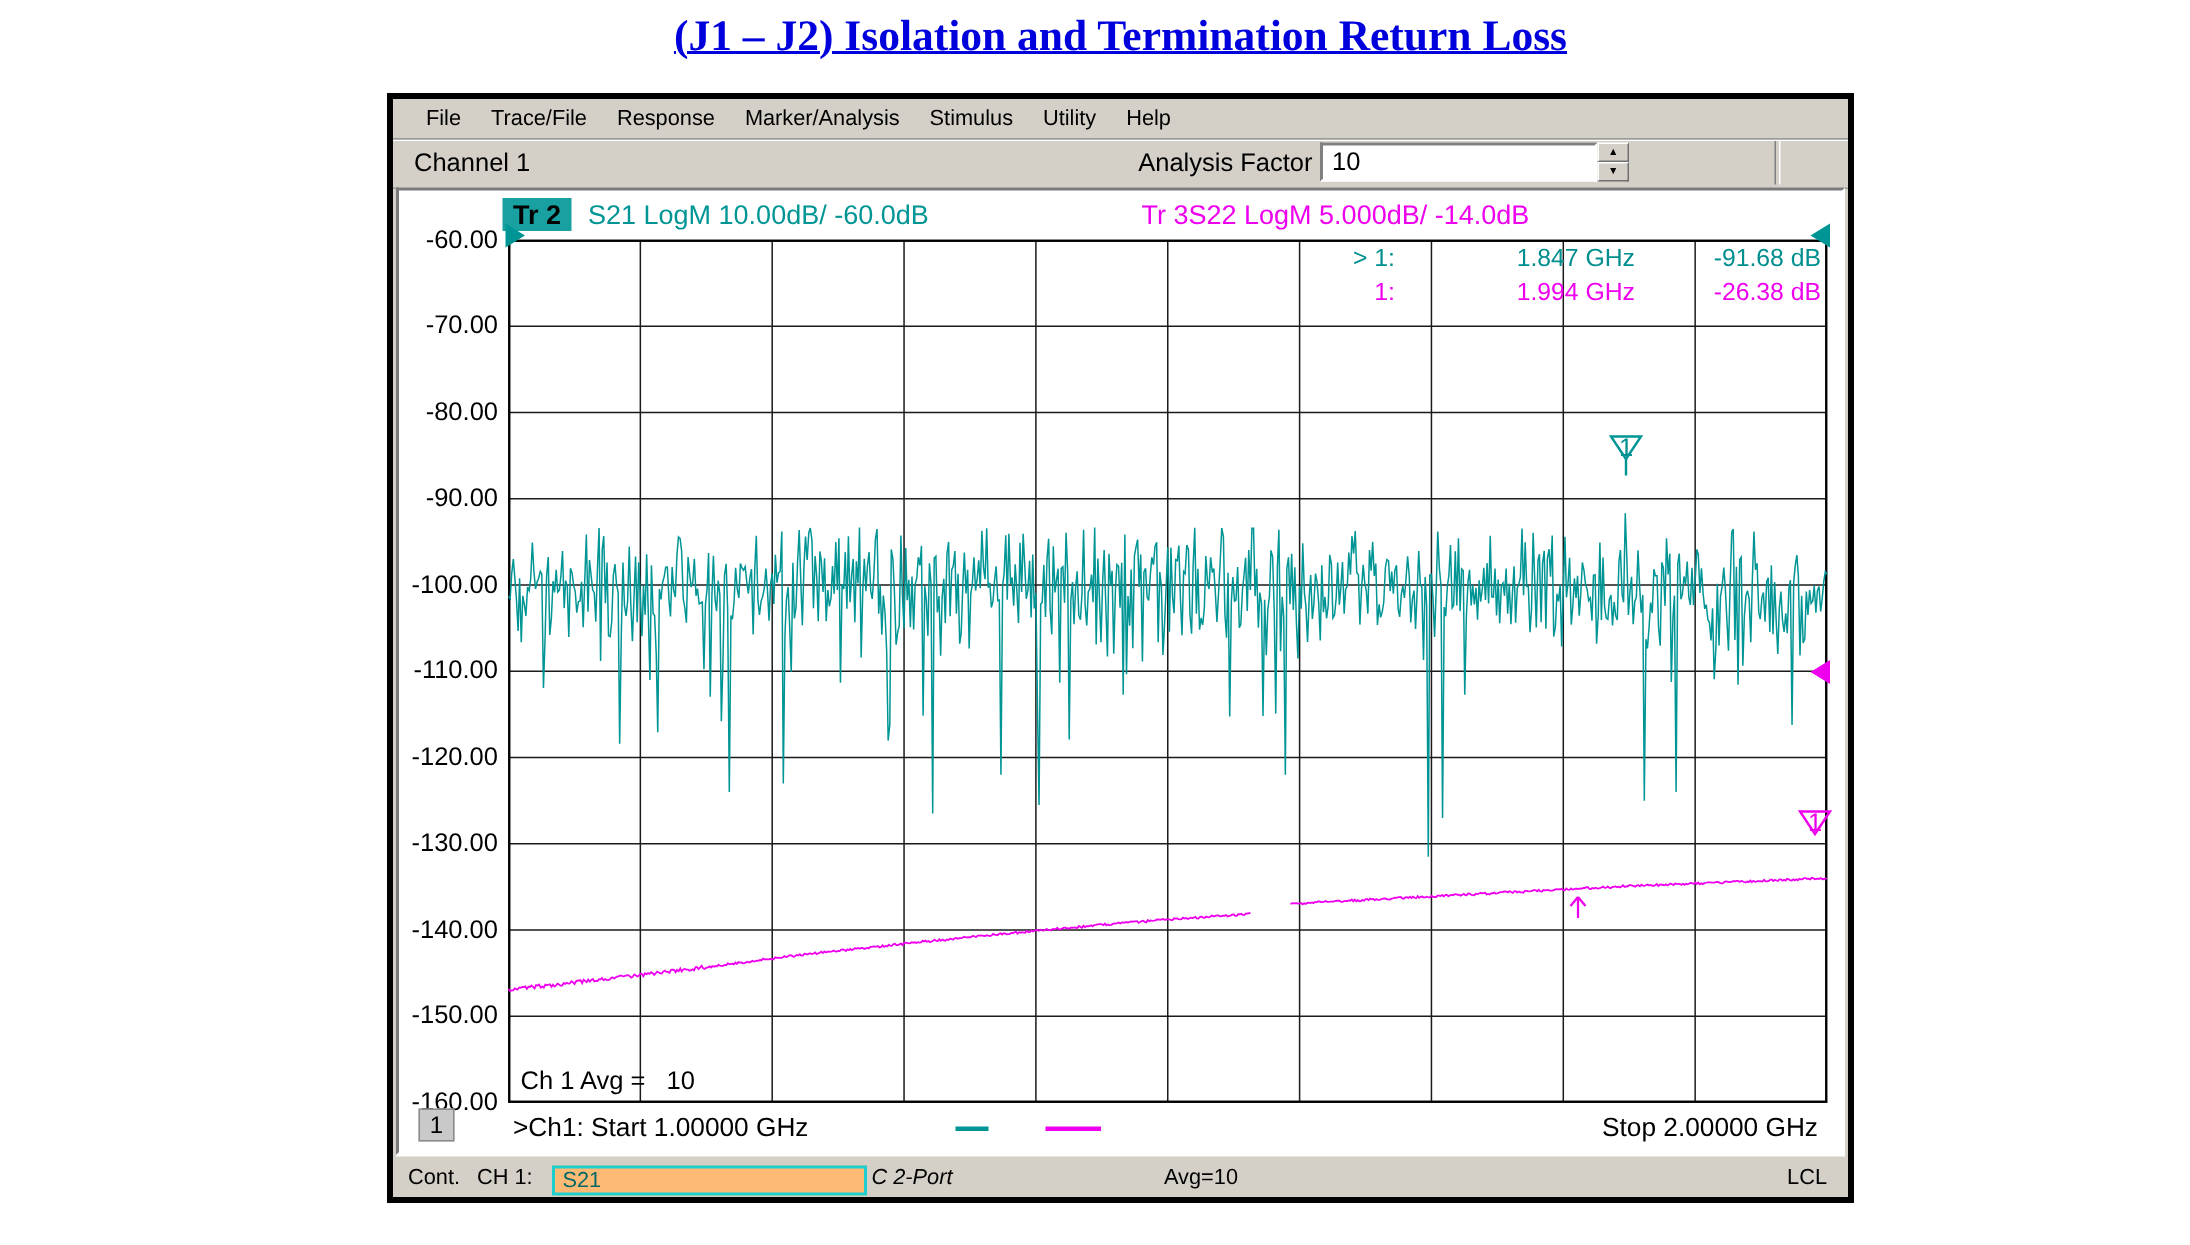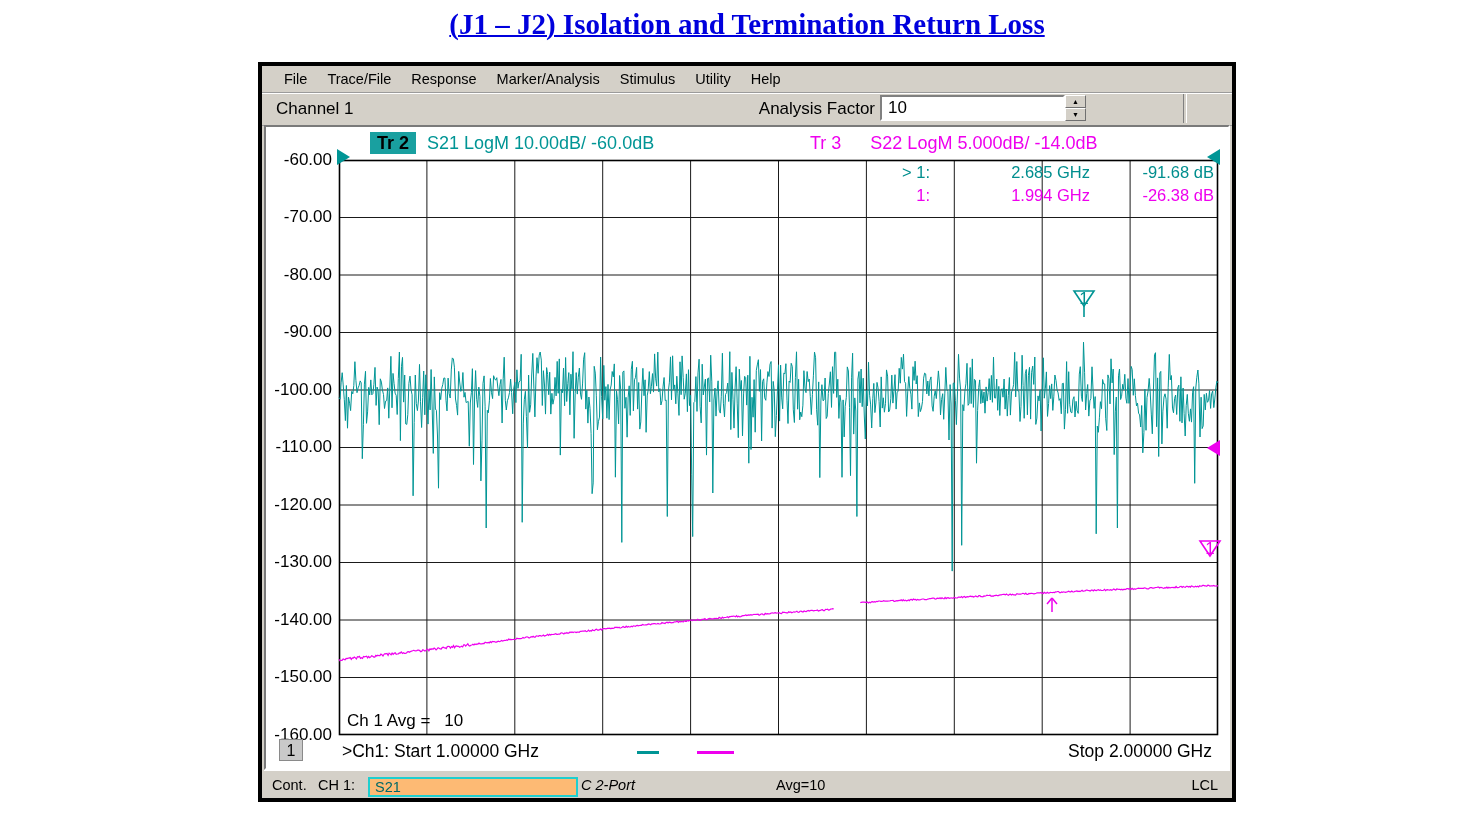--- a/index.html
+++ b/index.html
@@ -44,27 +44,27 @@
     font-size:7px;line-height:10px;text-align:center;padding:0;color:#000;
   }
   .spin-up{top:0;} .spin-down{top:13px;}
   .tb-sep{position:absolute;left:921px;top:2px;height:29px;width:2px;
     border-left:1px solid #808080;border-right:1px solid #fff;}
   
   .display{
     position:absolute;left:2px;top:59px;width:966px;height:645px;box-sizing:border-box;
     background:#fff;border:2px solid;border-color:#7a7a7a #fff #fff #7a7a7a;
   }
-  .trace-line{position:absolute;left:0;top:5px;right:0;height:24px;font-size:18px;margin-left:35px;}
+  .trace-line{position:absolute;left:0;top:5px;right:0;height:24px;font-size:18px;}
   .tr2-box{
     position:absolute;left:69px;top:0;height:22px;padding:0 7px;
     background:#19A0A0;color:#000;font-weight:bold;line-height:22px;
   }
   .tr2-info{position:absolute;left:126px;top:0;line-height:22px;color:#009595;}
-  .tr3-group{position:absolute;left:509px;top:0;line-height:22px;color:#EE00EE;display:flex;gap:29px;}
+  .tr3-group{position:absolute;left:495px;top:0;line-height:22px;color:#EE00EE;display:flex;gap:0;}
   .plot{
     position:absolute;left:73px;top:33px;width:879px;height:575px;
   }
   .plot svg{position:absolute;left:0;top:0;overflow:visible;}
   .ylabel{
     position:absolute;left:-73px;width:66px;text-align:right;font-size:17px;
   }
   
   .readout{
     position:absolute;right:4px;top:1px;display:grid;
@@ -187,21 +187,21 @@
           <polyline points="521.3,442.6 522.3,442.3 523.3,442.1 524.3,442.2 525.4,442.1 526.4,442.4 527.4,442.3 528.4,442.0 529.4,442.9 530.5,442.2 531.5,442.7 532.5,441.9 533.5,441.7 534.6,442.0 535.6,441.6 536.6,442.1 537.6,441.3 538.6,441.6 539.7,441.0 540.7,441.0 541.7,441.4 542.7,441.4 543.8,441.1 544.8,440.7 545.8,441.2 546.8,441.2 547.8,441.1 548.9,441.1 549.9,441.0 550.9,440.8 551.9,440.5 553.0,440.5 554.0,440.4 555.0,441.3 556.0,441.3 557.0,440.8 558.1,440.6 559.1,440.8 560.1,440.3 561.1,440.5 562.2,439.7 563.2,440.9 564.2,439.7 565.2,440.8 566.2,440.1 567.3,440.8 568.3,440.7 569.3,439.9 570.3,440.6 571.3,439.6 572.4,439.3 573.4,440.2 574.4,439.0 575.4,439.5 576.5,439.3 577.5,440.2 578.5,439.4 579.5,439.9 580.5,439.9 581.6,439.6 582.6,439.3 583.6,439.0 584.6,439.0 585.7,439.6 586.7,439.6 587.7,439.7 588.7,439.1 589.7,438.9 590.8,438.5 591.8,438.6 592.8,438.3 593.8,438.1 594.9,438.0 595.9,439.0 596.9,439.2 597.9,438.3 598.9,438.1 600.0,438.6 601.0,437.8 602.0,438.7 603.0,437.8 604.1,438.5 605.1,438.8 606.1,437.4 607.1,438.6 608.1,437.9 609.2,437.7 610.2,438.3 611.2,438.2 612.2,437.8 613.3,438.2 614.3,438.2 615.3,437.2 616.3,437.9 617.3,438.0 618.4,438.0 619.4,437.1 620.4,437.1 621.4,437.4 622.5,436.6 623.5,437.6 624.5,436.7 625.5,436.5 626.5,437.5 627.6,436.9 628.6,436.6 629.6,436.9 630.6,436.3 631.7,436.1 632.7,436.6 633.7,436.4 634.7,437.1 635.7,436.6 636.8,435.9 637.8,436.7 638.8,436.8 639.8,435.6 640.9,435.7 641.9,436.6 642.9,436.7 643.9,436.8 644.9,435.8 646.0,436.1 647.0,435.7 648.0,435.2 649.0,435.5 650.1,435.4 651.1,435.2 652.1,436.3 653.1,435.9 654.1,436.3 655.2,435.5 656.2,435.6 657.2,435.1 658.2,435.7 659.3,435.6 660.3,435.1 661.3,434.8 662.3,434.8 663.3,434.5 664.4,434.3 665.4,434.4 666.4,434.9 667.4,434.1 668.4,434.7 669.5,435.3 670.5,434.3 671.5,434.2 672.5,435.0 673.6,434.3 674.6,434.9 675.6,434.9 676.6,435.1 677.6,433.9 678.7,433.9 679.7,434.2 680.7,434.2 681.7,434.1 682.8,433.7 683.8,433.3 684.8,433.5 685.8,434.2 686.8,433.2 687.9,434.3 688.9,434.4 689.9,433.4 690.9,433.6 692.0,433.4 693.0,433.3 694.0,433.7 695.0,433.8 696.0,433.7 697.1,433.3 698.1,432.8 699.1,432.9 700.1,432.8 701.2,432.9 702.2,432.5 703.2,433.4 704.2,433.5 705.2,432.3 706.3,433.1 707.3,433.2 708.3,432.3 709.3,433.0 710.4,432.8 711.4,432.4 712.4,432.5 713.4,432.7 714.4,432.3 715.5,432.5 716.5,431.9 717.5,432.0 718.5,431.5 719.6,431.5 720.6,432.6 721.6,432.7 722.6,432.0 723.6,432.3 724.7,431.8 725.7,432.2 726.7,432.4 727.7,432.0 728.8,431.6 729.8,431.1 730.8,431.9 731.8,431.8 732.8,431.0 733.9,431.9 734.9,432.0 735.9,431.3 736.9,431.2 738.0,430.9 739.0,431.5 740.0,431.1 741.0,431.6 742.0,431.0 743.1,430.2 744.1,431.3 745.1,431.0 746.1,430.9 747.2,430.1 748.2,430.1 749.2,430.5 750.2,430.7 751.2,431.1 752.3,430.2 753.3,430.1 754.3,430.9 755.3,429.8 756.3,430.4 757.4,430.6 758.4,430.0 759.4,429.7 760.4,430.4 761.5,430.0 762.5,430.5 763.5,430.5 764.5,430.2 765.5,429.4 766.6,430.6 767.6,429.8 768.6,429.6 769.6,430.0 770.7,430.1 771.7,429.6 772.7,430.3 773.7,429.7 774.7,429.0 775.8,429.6 776.8,430.0 777.8,429.0 778.8,429.2 779.9,429.3 780.9,429.4 781.9,429.8 782.9,429.2 783.9,429.9 785.0,429.1 786.0,429.5 787.0,429.1 788.0,428.6 789.1,428.7 790.1,429.3 791.1,428.3 792.1,429.3 793.1,428.4 794.2,429.5 795.2,428.8 796.2,429.4 797.2,428.8 798.3,428.5 799.3,428.2 800.3,428.3 801.3,428.3 802.3,428.4 803.4,428.4 804.4,428.3 805.4,427.9 806.4,428.0 807.5,428.6 808.5,428.9 809.5,428.9 810.5,428.0 811.5,427.6 812.6,427.7 813.6,428.1 814.6,428.1 815.6,427.8 816.7,427.5 817.7,427.5 818.7,427.2 819.7,427.2 820.7,428.0 821.8,427.3 822.8,427.6 823.8,428.0 824.8,428.3 825.9,427.7 826.9,428.0 827.9,427.0 828.9,428.1 829.9,427.2 831.0,427.9 832.0,427.7 833.0,427.3 834.0,427.6 835.0,427.4 836.1,427.7 837.1,426.5 838.1,427.6 839.1,427.6 840.2,427.3 841.2,426.5 842.2,426.3 843.2,427.4 844.2,426.5 845.3,427.0 846.3,427.3 847.3,426.3 848.3,426.3 849.4,427.1 850.4,426.5 851.4,427.1 852.4,425.9 853.4,426.2 854.5,426.9 855.5,427.0 856.5,426.2 857.5,426.9 858.6,426.2 859.6,426.9 860.6,425.8 861.6,426.2 862.6,426.2 863.7,425.4 864.7,425.4 865.7,425.9 866.7,425.8 867.8,426.3 868.8,425.2 869.8,425.4 870.8,426.2 871.8,425.9 872.9,425.8 873.9,425.9 874.9,425.4 875.9,426.2 877.0,426.0 878.0,425.8 879.0,425.8" fill="none" stroke="#EE00EE" stroke-width="1.2"></polyline>
           <polyline points="0.0,237.6 1.1,239.2 2.1,222.8 3.2,212.7 4.2,224.9 5.3,239.7 6.4,260.6 7.4,225.5 8.5,268.2 9.5,237.2 10.6,243.2 11.6,250.6 12.7,231.4 13.8,233.8 14.8,225.7 15.9,201.7 16.9,220.4 18.0,232.7 19.1,227.9 20.1,225.5 21.2,220.9 22.2,222.8 23.3,298.7 24.4,264.6 25.4,224.1 26.5,211.3 27.5,263.3 28.6,251.9 29.7,227.4 30.7,234.9 31.8,219.9 32.8,234.8 33.9,233.5 34.9,224.3 36.0,207.4 37.1,245.4 38.1,227.1 39.2,231.1 40.2,264.7 41.3,218.8 42.4,222.1 43.4,229.9 44.5,234.5 45.5,248.5 46.6,241.1 47.7,240.6 48.7,227.9 49.8,258.2 50.8,228.0 51.9,196.3 53.0,247.8 54.0,213.4 55.1,223.7 56.1,233.1 57.2,235.4 58.2,254.5 59.3,218.6 60.4,192.0 61.4,280.6 62.5,206.4 63.5,197.4 64.6,242.1 65.7,215.0 66.7,263.9 67.8,264.4 68.8,254.7 69.9,223.4 71.0,216.1 72.0,229.6 73.1,234.7 74.1,335.8 75.2,262.6 76.3,215.0 77.3,243.7 78.4,250.6 79.4,241.0 80.5,204.4 81.5,241.7 82.6,267.5 83.7,237.3 84.7,211.0 85.8,254.8 86.8,214.8 87.9,237.4 89.0,264.1 90.0,230.4 91.1,249.9 92.1,209.5 93.2,249.0 94.3,293.4 95.3,216.9 96.4,249.0 97.4,250.4 98.5,276.0 99.5,328.2 100.6,232.7 101.7,239.6 102.7,228.5 103.8,224.4 104.8,218.1 105.9,218.0 107.0,240.3 108.0,250.9 109.1,218.1 110.1,233.4 111.2,238.0 112.3,209.9 113.3,197.9 114.4,199.0 115.4,207.2 116.5,239.0 117.6,245.6 118.6,255.1 119.7,211.4 120.7,222.0 121.8,231.4 122.8,228.6 123.9,212.5 125.0,237.2 126.0,232.4 127.1,242.5 128.1,242.0 129.2,241.4 130.3,286.2 131.3,243.0 132.4,232.4 133.4,208.7 134.5,304.5 135.6,237.0 136.6,210.6 137.7,239.3 138.7,247.4 139.8,227.1 140.9,236.6 141.9,320.9 143.0,280.2 144.0,223.3 145.1,215.9 146.1,246.2 147.2,368.0 148.3,250.3 149.3,252.8 150.4,240.8 151.4,218.5 152.5,232.7 153.6,238.6 154.6,215.7 155.7,218.8 156.7,220.2 157.8,217.7 158.9,228.3 159.9,235.7 161.0,224.6 162.0,219.4 163.1,263.0 164.2,218.8 165.2,197.2 166.3,240.3 167.3,250.0 168.4,240.7 169.4,237.9 170.5,232.5 171.6,219.1 172.6,232.5 173.7,253.8 174.7,229.3 175.8,222.3 176.9,242.6 177.9,209.8 179.0,228.4 180.0,222.0 181.1,221.0 182.2,194.3 183.2,362.3 184.3,263.1 185.3,239.7 186.4,231.3 187.4,256.5 188.5,287.9 189.6,215.1 190.6,252.3 191.7,244.8 192.7,215.0 193.8,193.4 194.9,228.5 195.9,256.9 197.0,216.9 198.0,197.7 199.1,213.3 200.2,195.1 201.2,192.0 202.3,200.1 203.3,245.5 204.4,210.7 205.5,225.0 206.5,254.1 207.6,207.6 208.6,214.3 209.7,234.7 210.7,212.2 211.8,254.1 212.9,233.3 213.9,244.2 215.0,238.7 216.0,217.4 217.1,235.9 218.2,201.4 219.2,233.3 220.3,198.9 221.3,295.1 222.4,229.5 223.5,232.7 224.5,208.1 225.6,245.8 226.6,197.5 227.7,241.5 228.8,223.5 229.8,212.6 230.9,254.8 231.9,214.2 233.0,228.9 234.0,191.7 235.1,278.3 236.2,233.4 237.2,212.6 238.3,234.1 239.3,217.2 240.4,208.0 241.5,234.1 242.5,239.3 243.6,223.1 244.6,199.2 245.7,192.7 246.8,249.1 247.8,230.4 248.9,263.1 249.9,237.0 251.0,248.3 252.1,273.5 253.1,333.7 254.2,322.9 255.2,206.3 256.3,213.1 257.3,235.2 258.4,269.8 259.5,261.3 260.5,257.1 261.6,197.0 262.6,236.6 263.7,258.9 264.8,205.4 265.8,240.2 266.9,226.6 267.9,258.2 269.0,224.4 270.1,259.6 271.1,229.7 272.2,225.1 273.2,211.5 274.3,216.9 275.3,203.9 276.4,317.2 277.5,230.8 278.5,239.6 279.6,263.9 280.6,215.5 281.7,229.6 282.8,382.4 283.8,212.2 284.9,210.9 285.9,248.3 287.0,237.3 288.1,277.2 289.1,237.9 290.2,225.8 291.2,255.4 292.3,209.3 293.4,201.3 294.4,250.8 295.5,219.8 296.5,217.4 297.6,207.4 298.6,249.1 299.7,222.5 300.8,269.1 301.8,261.9 302.9,229.7 303.9,208.3 305.0,235.7 306.1,219.8 307.1,272.3 308.2,235.9 309.2,229.8 310.3,211.6 311.4,233.7 312.4,226.3 313.5,213.6 314.5,232.1 315.6,193.9 316.7,218.8 317.7,226.1 318.8,192.1 319.8,231.8 320.9,228.6 321.9,245.0 323.0,240.8 324.1,226.1 325.1,217.5 326.2,240.5 327.2,240.1 328.3,356.5 329.4,230.7 330.4,222.2 331.5,196.9 332.5,239.8 333.6,195.8 334.7,229.5 335.7,224.9 336.8,243.8 337.8,216.2 338.9,233.8 340.0,255.4 341.0,201.8 342.1,234.7 343.1,195.9 344.2,217.5 345.2,239.2 346.3,233.2 347.4,213.9 348.4,251.7 349.5,209.7 350.5,245.6 351.6,235.3 352.7,314.2 353.7,376.6 354.8,242.7 355.8,241.6 356.9,216.6 358.0,251.4 359.0,212.9 360.1,199.2 361.1,246.2 362.2,262.9 363.2,204.2 364.3,234.9 365.4,226.0 366.4,219.1 367.5,295.1 368.5,218.9 369.6,217.8 370.7,241.9 371.7,195.2 372.8,221.9 373.8,333.0 374.9,240.0 376.0,228.0 377.0,256.1 378.1,231.3 379.1,220.8 380.2,250.1 381.3,253.1 382.3,236.3 383.4,193.2 384.4,243.2 385.5,256.9 386.5,234.6 387.6,232.4 388.7,223.1 389.7,241.5 390.8,191.7 391.8,269.6 392.9,212.4 394.0,239.3 395.0,268.1 396.1,227.9 397.1,206.7 398.2,243.1 399.3,277.7 400.3,209.2 401.4,230.2 402.4,220.5 403.5,275.9 404.6,233.9 405.6,216.3 406.7,217.5 407.7,245.1 408.8,215.2 409.8,303.2 410.9,196.3 412.0,289.5 413.0,237.3 414.1,257.2 415.1,219.6 416.2,272.2 417.3,210.4 418.3,204.9 419.4,199.7 420.4,231.3 421.5,209.6 422.6,281.0 423.6,221.4 424.7,218.8 425.7,237.8 426.8,240.3 427.9,222.9 428.9,211.6 430.0,216.5 431.0,204.3 432.1,201.5 433.1,268.1 434.2,221.4 435.3,231.5 436.3,276.7 437.4,255.4 438.4,231.9 439.5,204.8 440.6,261.1 441.6,205.1 442.7,237.9 443.7,248.8 444.8,213.1 445.9,213.8 446.9,203.7 448.0,240.2 449.0,263.5 450.1,221.0 451.1,222.4 452.2,203.3 453.3,206.5 454.3,249.8 455.4,262.5 456.4,217.7 457.5,191.8 458.6,249.2 459.6,219.2 460.7,259.8 461.7,252.0 462.8,256.7 463.9,245.2 464.9,210.7 466.0,228.1 467.0,232.7 468.1,211.5 469.2,221.6 470.2,219.0 471.3,236.4 472.3,254.6 473.4,234.5 474.4,215.8 475.5,192.1 476.6,197.7 477.6,249.3 478.7,265.2 479.7,221.9 480.8,317.6 481.9,240.9 482.9,224.7 484.0,240.7 485.0,240.0 486.1,218.0 487.2,258.5 488.2,256.4 489.3,233.5 490.3,224.0 491.4,211.8 492.5,247.4 493.5,206.7 494.6,233.4 495.6,192.2 496.7,192.2 497.7,237.4 498.8,219.2 499.9,258.4 500.9,235.1 502.0,242.1 503.0,317.3 504.1,239.9 505.2,276.9 506.2,246.3 507.3,237.4 508.3,206.9 509.4,211.0 510.5,247.4 511.5,315.6 512.6,217.8 513.6,193.2 514.7,274.1 515.8,237.9 516.8,251.0 517.9,356.5 518.9,219.1 520.0,211.5 521.0,242.9 522.1,209.1 523.2,246.7 524.2,218.2 525.3,256.0 526.3,279.0 527.4,230.5 528.5,245.8 529.5,202.2 530.6,235.2 531.6,244.1 532.7,268.0 533.8,238.3 534.8,223.4 535.9,252.6 536.9,242.9 538.0,222.4 539.0,227.7 540.1,241.6 541.2,267.0 542.2,216.9 543.3,248.1 544.3,237.8 545.4,252.2 546.5,243.4 547.5,209.9 548.6,216.1 549.6,252.0 550.7,250.0 551.8,238.7 552.8,215.1 553.9,243.1 554.9,231.6 556.0,214.7 557.1,249.1 558.1,232.8 559.2,230.8 560.2,208.3 561.3,223.2 562.3,197.4 563.4,209.1 564.5,194.1 565.5,221.6 566.6,223.2 567.6,256.4 568.7,231.9 569.8,216.6 570.8,228.4 571.9,234.2 572.9,249.1 574.0,206.7 575.1,220.4 576.1,201.2 577.2,224.0 578.2,215.7 579.3,256.6 580.4,242.9 581.4,251.6 582.5,247.9 583.5,241.5 584.6,218.2 585.6,213.1 586.7,213.9 587.8,233.9 588.8,221.0 589.9,235.8 590.9,220.3 592.0,216.9 593.1,245.9 594.1,251.3 595.2,236.3 596.2,230.8 597.3,238.6 598.4,225.0 599.4,210.9 600.5,224.0 601.5,255.0 602.6,239.4 603.7,233.7 604.7,259.3 605.8,233.9 606.8,207.4 607.9,229.5 608.9,231.4 610.0,280.0 611.1,224.6 612.1,244.0 613.2,411.1 614.2,223.3 615.3,222.9 616.4,240.6 617.4,264.6 618.5,231.9 619.5,194.3 620.6,218.9 621.7,230.7 622.7,385.3 623.8,244.7 624.8,250.8 625.9,231.1 626.9,223.8 628.0,203.3 629.1,245.3 630.1,243.6 631.2,207.5 632.2,243.6 633.3,198.9 634.4,247.4 635.4,219.3 636.5,220.5 637.5,303.2 638.6,250.5 639.7,227.6 640.7,219.9 641.8,243.6 642.8,229.9 643.9,242.9 645.0,231.9 646.0,253.2 647.1,226.9 648.1,241.1 649.2,232.4 650.2,218.6 651.3,239.9 652.4,215.4 653.4,242.3 654.5,197.1 655.5,237.9 656.6,238.1 657.7,219.0 658.7,250.3 659.8,226.4 660.8,255.5 661.9,230.5 663.0,228.7 664.0,237.2 665.1,219.0 666.1,249.1 667.2,229.1 668.3,256.1 669.3,235.6 670.4,217.5 671.4,255.1 672.5,232.0 673.5,229.9 674.6,224.6 675.7,192.3 676.7,236.9 677.8,201.5 678.8,230.9 679.9,231.1 681.0,261.5 682.0,246.4 683.1,195.2 684.1,225.4 685.2,258.3 686.3,213.7 687.3,209.5 688.4,254.8 689.4,215.4 690.5,207.3 691.6,259.1 692.6,212.3 693.7,206.1 694.7,224.4 695.8,197.0 696.8,264.4 697.9,258.1 699.0,235.9 700.0,240.9 701.1,229.9 702.1,271.0 703.2,232.8 704.3,197.8 705.3,238.2 706.4,228.2 707.4,211.9 708.5,256.4 709.6,243.5 710.6,225.6 711.7,238.6 712.7,223.9 713.8,250.4 714.8,236.8 715.9,215.0 717.0,220.4 718.0,229.5 719.1,232.9 720.1,240.4 721.2,238.6 722.3,253.8 723.3,223.6 724.4,223.2 725.4,269.1 726.5,249.7 727.6,201.6 728.6,253.3 729.7,211.7 730.7,244.3 731.8,252.1 732.9,252.9 733.9,239.6 735.0,236.7 736.0,257.0 737.1,241.3 738.1,250.4 739.2,253.4 740.3,214.1 741.3,206.7 742.4,236.2 743.4,241.5 744.5,182.2 745.6,212.7 746.6,250.0 747.7,233.5 748.7,224.5 749.8,256.1 750.9,240.8 751.9,238.4 753.0,206.8 754.0,229.2 755.1,248.4 756.2,236.6 757.2,373.8 758.3,266.1 759.3,272.3 760.4,257.8 761.4,241.7 762.5,248.7 763.6,219.5 764.6,223.9 765.7,223.9 766.7,258.3 767.8,270.5 768.9,214.9 769.9,218.5 771.0,243.9 772.0,198.8 773.1,222.9 774.2,209.1 775.2,294.6 776.3,251.8 777.3,237.0 778.4,368.0 779.5,215.8 780.5,209.0 781.6,239.5 782.6,236.3 783.7,224.3 784.7,229.5 785.8,214.3 786.9,238.2 787.9,243.3 789.0,218.6 790.0,243.4 791.1,227.4 792.2,206.4 793.2,209.5 794.3,235.3 795.3,218.8 796.4,235.6 797.5,245.9 798.5,243.1 799.6,253.2 800.6,254.9 801.7,267.0 802.7,245.5 803.8,292.8 804.9,272.7 805.9,229.2 807.0,270.3 808.0,237.6 809.1,230.9 810.2,218.4 811.2,232.0 812.3,254.1 813.3,273.8 814.4,231.0 815.5,194.7 816.5,192.7 817.6,266.7 818.6,217.9 819.7,296.5 820.8,213.1 821.8,211.4 822.9,283.9 823.9,251.2 825.0,237.1 826.0,233.8 827.1,239.2 828.2,268.2 829.2,227.4 830.3,194.4 831.3,219.8 832.4,215.5 833.5,248.1 834.5,252.8 835.6,238.4 836.6,235.0 837.7,254.5 838.8,227.9 839.8,225.2 840.9,261.3 841.9,216.8 843.0,262.9 844.1,228.0 845.1,253.3 846.2,276.0 847.2,245.6 848.3,234.4 849.3,253.2 850.4,261.3 851.5,248.9 852.5,262.1 853.6,232.2 854.6,226.7 855.7,323.3 856.8,228.0 857.8,217.3 858.9,210.0 859.9,223.8 861.0,277.0 862.1,237.2 863.1,268.6 864.2,265.9 865.2,234.4 866.3,249.9 867.4,233.3 868.4,242.3 869.5,240.6 870.5,230.6 871.6,248.4 872.6,233.8 873.7,231.0 874.8,247.6 875.8,239.0 876.9,227.3 877.9,221.2 879.0,222.9" fill="none" stroke="#009595" stroke-width="1"></polyline>
         </svg>
 
       <span class="arrow-right ref-teal-left"></span>
       <span class="arrow-left  ref-teal-right"></span>
       <span class="arrow-left  ref-mag-right"></span>
 
       <div class="readout">
         <span class="teal-t">&gt; 1:</span>
-        <span class="teal-t">2.685 GHz</span>
+        <span class="teal-t">1.847 GHz</span>
         <span class="teal-t">-91.68 dB</span>
         <span class="mag-t">1:</span>
         <span class="mag-t">1.994 GHz</span>
         <span class="mag-t">-26.38 dB</span>
       </div>
 
       <div class="marker" style="left:734px;top:130px">
         <div class="marker-num teal-t">1</div>
         <svg width="22" height="28" viewBox="0 0 22 28">
           <polygon points="1,1 21,1 11,16" fill="none" stroke="#009595" stroke-width="1.6"></polygon>

